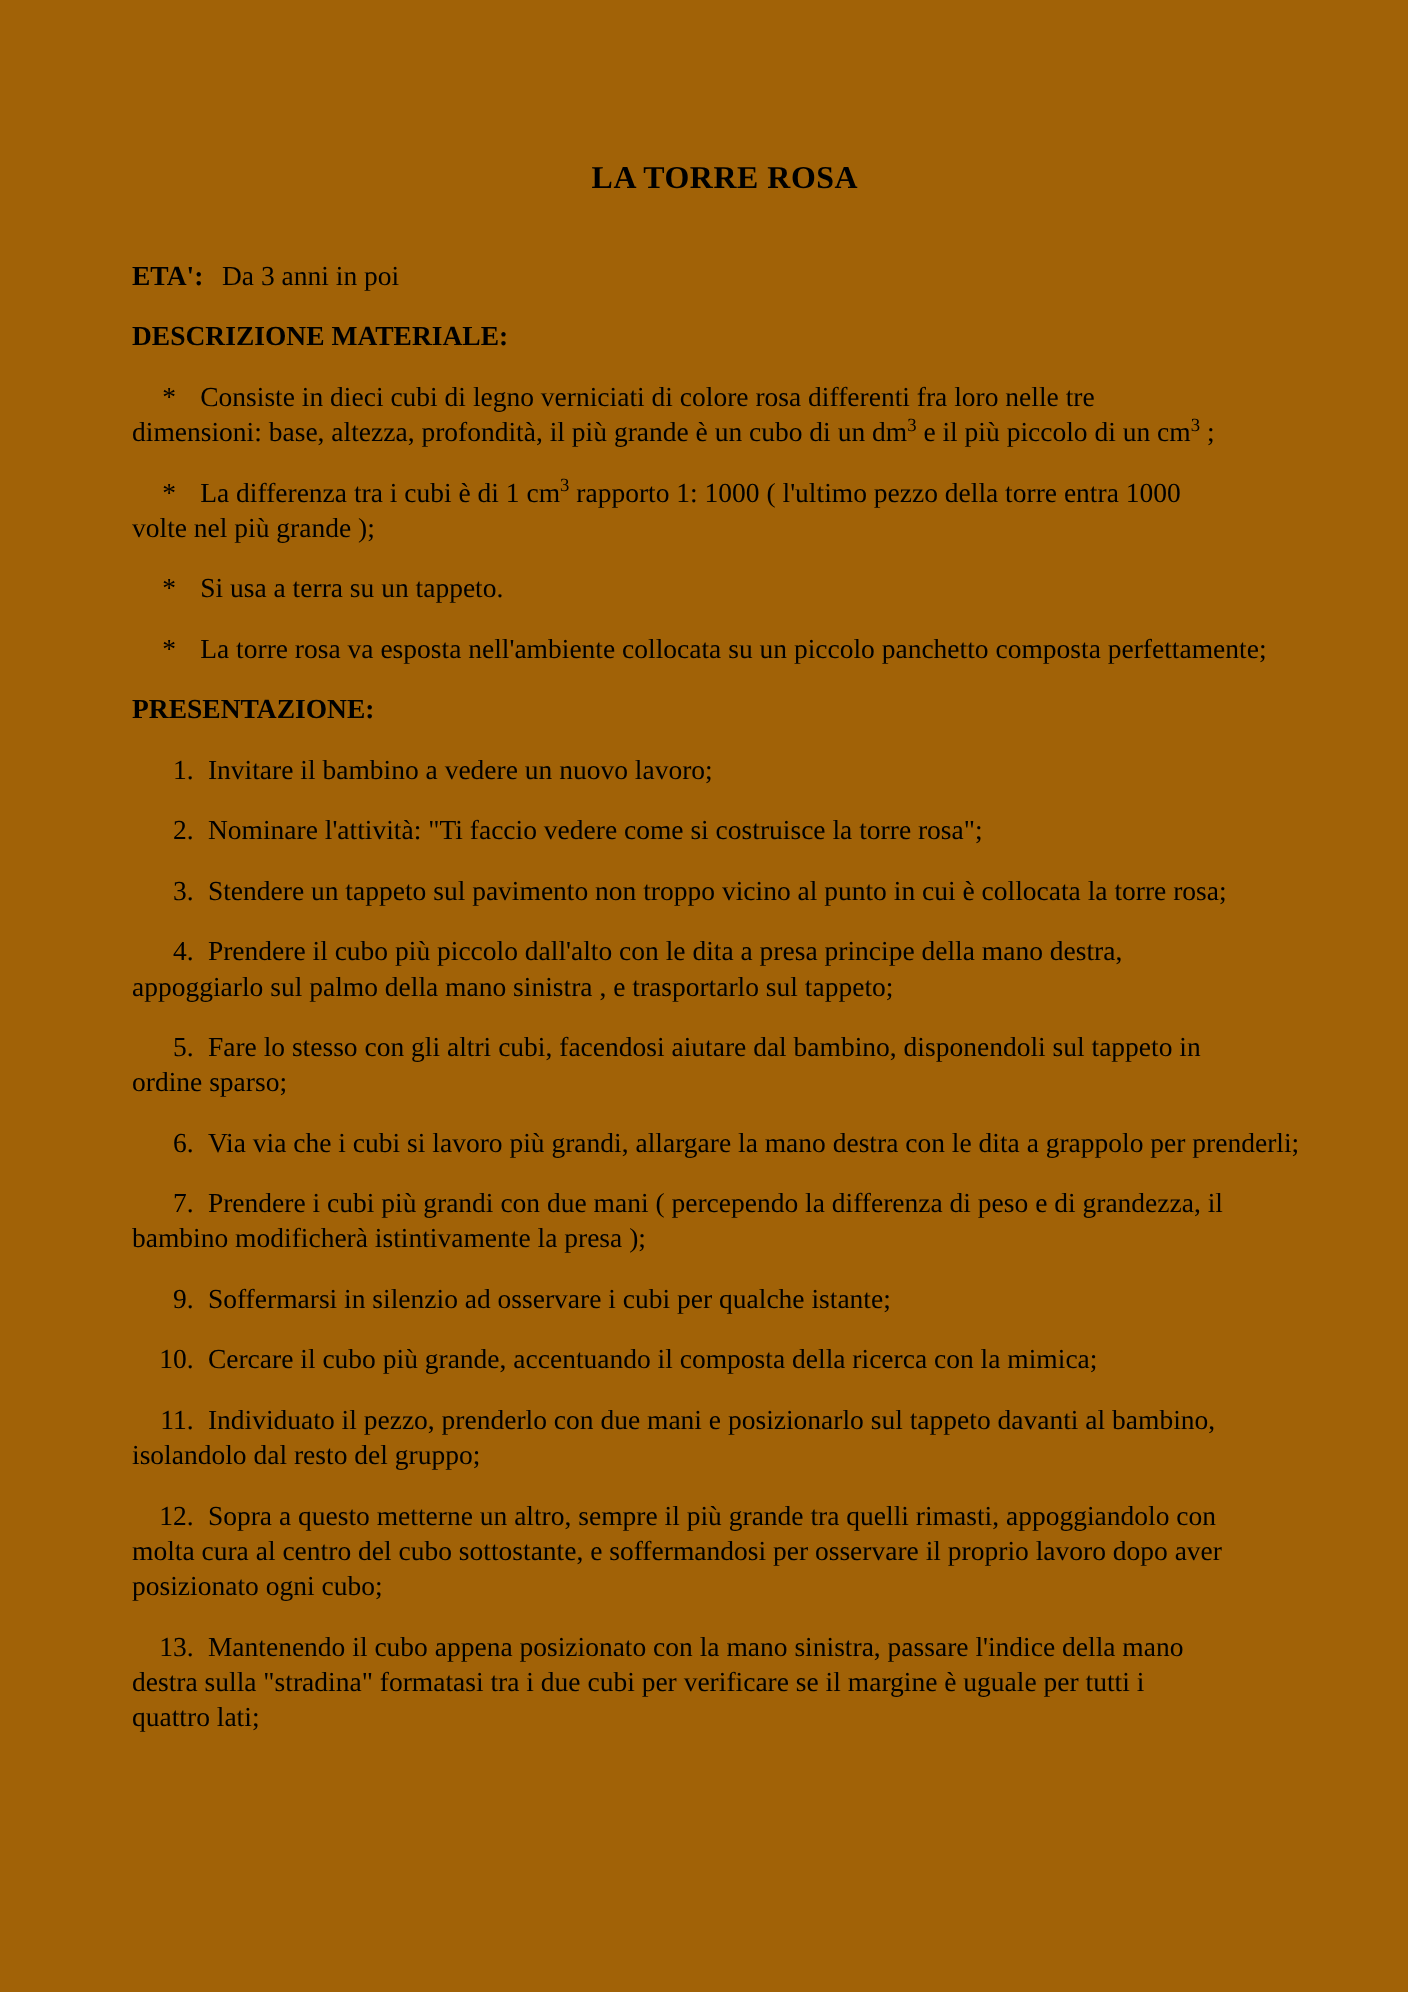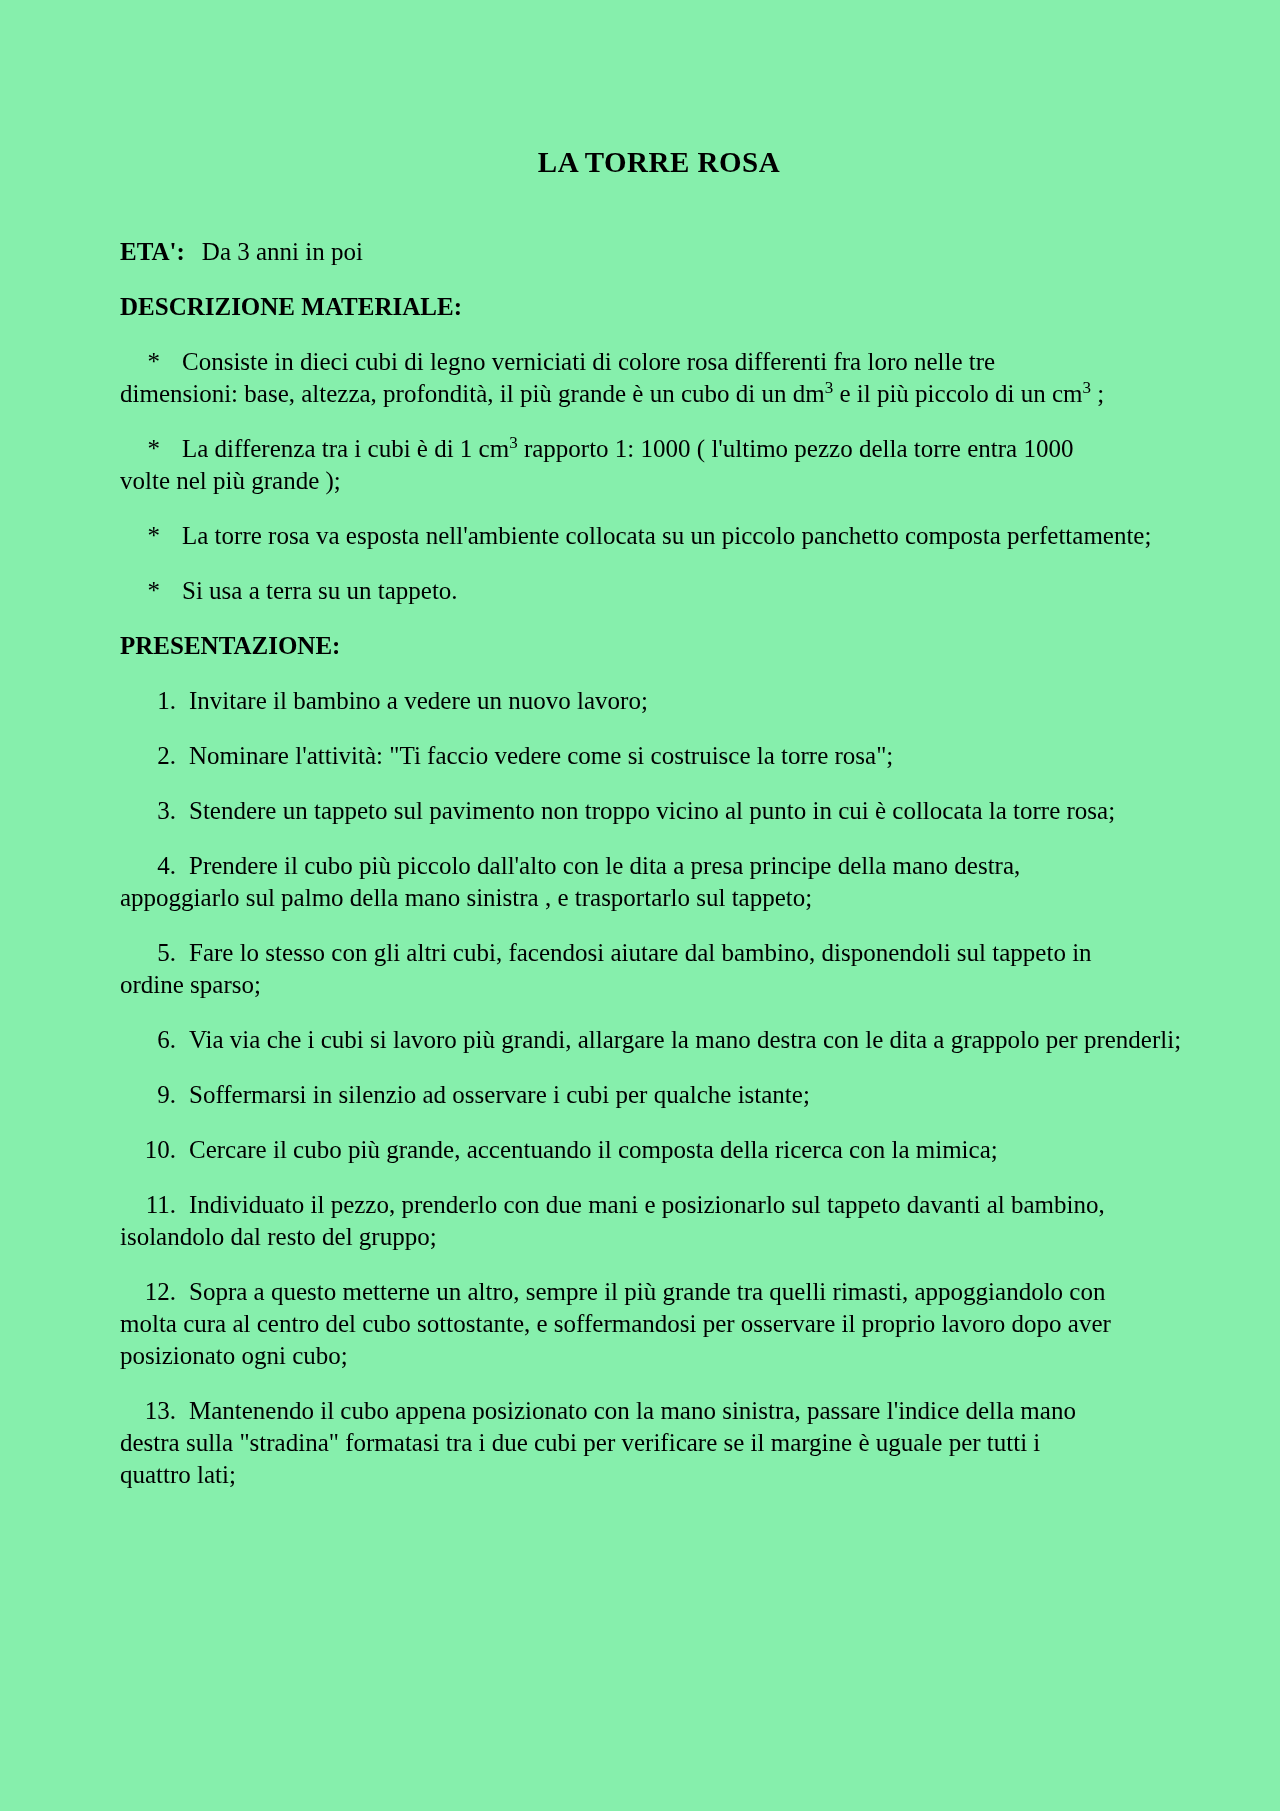--- a/index.html
+++ b/index.html
@@ -1,21 +1,21 @@
 <!DOCTYPE html>
 <html><head>
 <meta charset="utf-8">
 <style>
   html,body{margin:0;padding:0;background:#ffffff;}
   .page{
     position:relative;
     width:1280px;
     height:1811px;
     box-sizing:border-box;
-    background:#86efac;
+    background:#a16207;
     color:#000000;
     font-family:"Liberation Serif","DejaVu Serif",serif;
     font-size:25px;
     line-height:32px;
     padding:142px 82px 0 120px;
     overflow:hidden;
   }
   .title{
     margin:0 0 54px 0;
     font-size:29px;
@@ -40,32 +40,33 @@
 <div class="page">
   <h1 class="title">LA TORRE ROSA</h1>
 
   <p class="para"><span class="b">ETA':</span><span class="gap-eta"></span><span>Da 3 anni in poi</span></p>
 
   <p class="para heading">DESCRIZIONE MATERIALE:</p>
 
   <div id="bullet-list">
       <p class="para"><span class="marker">*</span><span class="gap-b"></span><span>Consiste in dieci cubi di legno verniciati di colore rosa differenti fra loro nelle tre<br>dimensioni: base, altezza, profondità, il più grande è un cubo di un dm<sup>3</sup> e il più piccolo di un cm<sup>3</sup> ;</span></p>
       <p class="para"><span class="marker">*</span><span class="gap-b"></span><span>La differenza tra i cubi è di 1 cm<sup>3</sup> rapporto 1: 1000 ( l'ultimo pezzo della torre entra 1000<br>volte nel più grande );</span></p>
+      <p class="para"><span class="marker">*</span><span class="gap-b"></span><span>Si usa a terra su un tappeto.</span></p>
       <p class="para"><span class="marker">*</span><span class="gap-b"></span><span>La torre rosa va esposta nell'ambiente collocata su un piccolo panchetto composta perfettamente;</span></p>
-      <p class="para"><span class="marker">*</span><span class="gap-b"></span><span>Si usa a terra su un tappeto.</span></p>
     </div>
 
   <p class="para heading">PRESENTAZIONE:</p>
 
   <div id="item-list">
       <p class="para"><span class="num">1.</span><span class="gap-n"></span><span>Invitare il bambino a vedere un nuovo lavoro;</span></p>
       <p class="para"><span class="num">2.</span><span class="gap-n"></span><span>Nominare l'attività: "Ti faccio vedere come si costruisce la torre rosa";</span></p>
       <p class="para"><span class="num">3.</span><span class="gap-n"></span><span>Stendere un tappeto sul pavimento non troppo vicino al punto in cui è collocata la torre rosa;</span></p>
       <p class="para"><span class="num">4.</span><span class="gap-n"></span><span>Prendere il cubo più piccolo dall'alto con le dita a presa principe della mano destra,<br>appoggiarlo sul palmo della mano sinistra , e trasportarlo sul tappeto;</span></p>
       <p class="para"><span class="num">5.</span><span class="gap-n"></span><span>Fare lo stesso con gli altri cubi, facendosi aiutare dal bambino, disponendoli sul tappeto in<br>ordine sparso;</span></p>
       <p class="para"><span class="num">6.</span><span class="gap-n"></span><span>Via via che i cubi si lavoro più grandi, allargare la mano destra con le dita a grappolo per prenderli;</span></p>
+      <p class="para"><span class="num">7.</span><span class="gap-n"></span><span>Prendere i cubi più grandi con due mani ( percependo la differenza di peso e di grandezza, il<br>bambino modificherà istintivamente la presa );</span></p>
       <p class="para"><span class="num">9.</span><span class="gap-n"></span><span>Soffermarsi in silenzio ad osservare i cubi per qualche istante;</span></p>
       <p class="para"><span class="num">10.</span><span class="gap-n"></span><span>Cercare il cubo più grande, accentuando il composta della ricerca con la mimica;</span></p>
       <p class="para"><span class="num">11.</span><span class="gap-n"></span><span>Individuato il pezzo, prenderlo con due mani e posizionarlo sul tappeto davanti al bambino,<br>isolandolo dal resto del gruppo;</span></p>
       <p class="para"><span class="num">12.</span><span class="gap-n"></span><span>Sopra a questo metterne un altro, sempre il più grande tra quelli rimasti, appoggiandolo con<br>molta cura al centro del cubo sottostante, e soffermandosi per osservare il proprio lavoro dopo aver<br>posizionato ogni cubo;</span></p>
       <p class="para"><span class="num">13.</span><span class="gap-n"></span><span>Mantenendo il cubo appena posizionato con la mano sinistra, passare l'indice della mano<br>destra sulla "stradina" formatasi tra i due cubi per verificare se il margine è uguale per tutti i<br>quattro lati;</span></p>
     </div>
 </div>
 
 </body></html>

